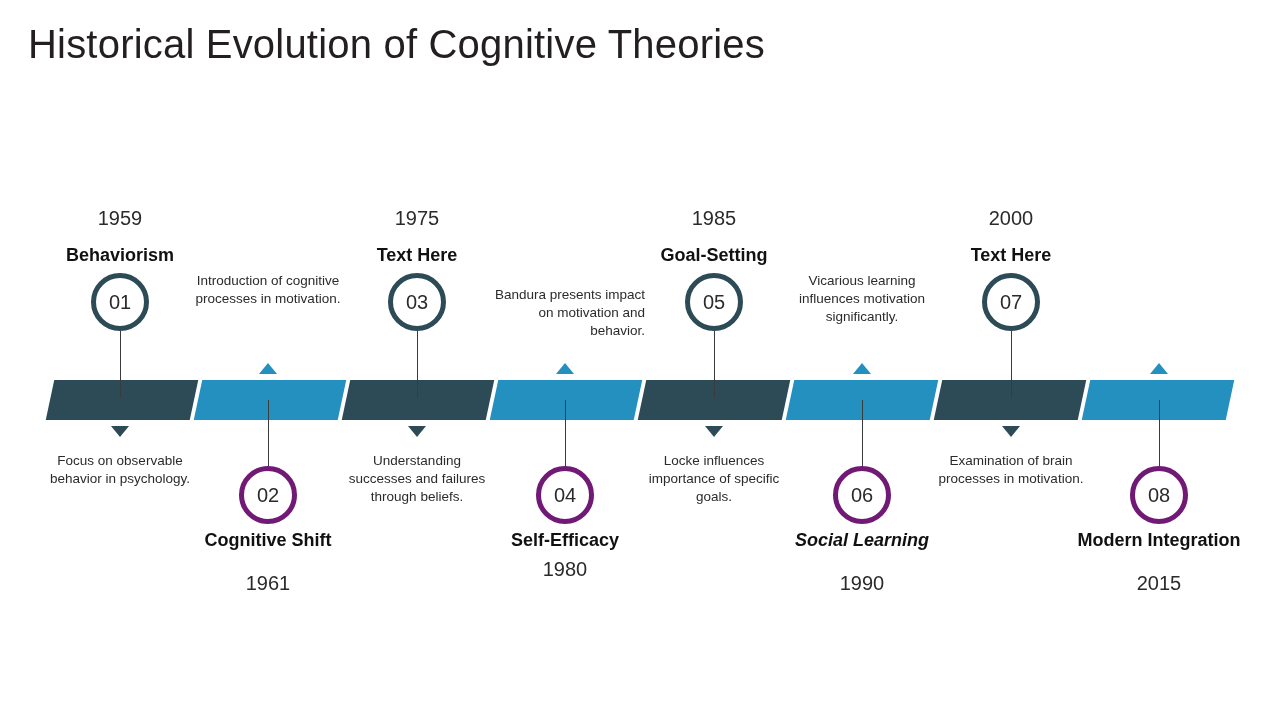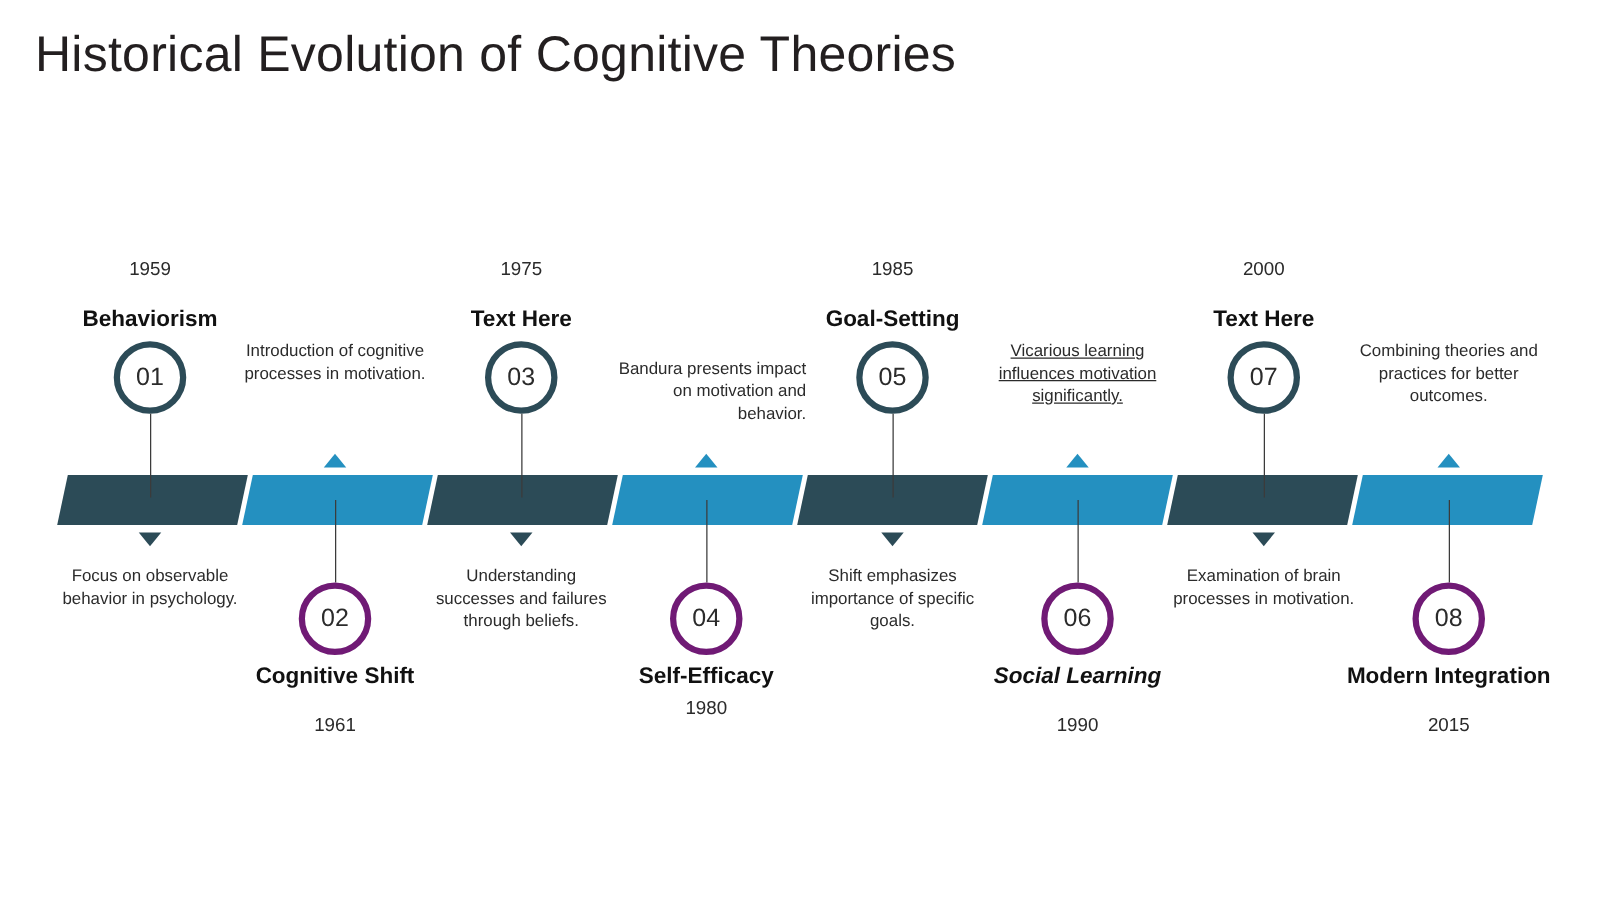--- a/index.html
+++ b/index.html
@@ -19,21 +19,21 @@
   
   .bar-wrap{position:absolute;left:0;top:190px;width:1280px;height:40px;}
   .seg{
     position:absolute;top:0;height:40px;
     transform:skewX(-12deg);
   }
   
   .ms{position:absolute;top:0;width:200px;height:420px;}
   .ms .center{position:absolute;left:0;width:200px;text-align:center;}
 
-  .year{font-size:15px;color:#2b2b2b;font-weight:400;}
+  .year{font-size:20px;color:#2b2b2b;font-weight:400;}
   .mtitle{font-size:18px;font-weight:bold;color:#111111;line-height:1.15;}
   .desc{font-size:13.5px;color:#2b2b2b;line-height:1.33;font-weight:400;}
 
   .circle{
     position:absolute;width:58px;height:58px;border-radius:50%;
     box-sizing:border-box;background:#ffffff;
     display:flex;align-items:center;justify-content:center;
     font-size:20px;color:#2b2b2b;font-weight:400;
   }
   .circle.dark{border:5px solid #2c4b57;}
@@ -99,40 +99,39 @@
         <div class="circle blue" style="left: 71px; top: 276px;">04</div>
         <div class="center mtitle" style="top: 340px;">Self-Efficacy</div>
         <div class="center year" style="top: 368px;">1980</div>
       </div>
       <div class="ms" style="left: 614px;">
         <div class="center year" style="top: 17px;">1985</div>
         <div class="center mtitle" style="top: 55px;">Goal-Setting</div>
         <div class="circle dark" style="left: 71px; top: 83px;">05</div>
         <div class="conn" style="left: 100px; top: 141px; height: 67px;"></div>
         <div class="tri down" style="left: 91px; top: 236px;"></div>
-        <div class="center desc" style="top: 262px; width: 150px; left: 25px;">Shift emphasizes importance of specific goals.</div>
+        <div class="center desc" style="top: 262px; width: 150px; left: 25px;">Locke influences importance of specific goals.</div>
       </div>
       <div class="ms" style="left: 762px;">
-        <div class="center desc" style="top: 82px; width: 160px; left: 20px; text-decoration: underline;">Vicarious learning influences motivation significantly.</div>
+        <div class="center desc" style="top: 82px; width: 160px; left: 20px;">Vicarious learning influences motivation significantly.</div>
         <div class="tri up" style="left: 91px; top: 173px;"></div>
         <div class="conn" style="left: 100px; top: 210px; height: 66px;"></div>
         <div class="circle blue" style="left: 71px; top: 276px;">06</div>
         <div class="center mtitle" style="top: 340px; font-style: italic;">Social Learning</div>
         <div class="center year" style="top: 382px;">1990</div>
       </div>
       <div class="ms" style="left: 911px;">
         <div class="center year" style="top: 17px;">2000</div>
         <div class="center mtitle" style="top: 55px;">Text Here</div>
         <div class="circle dark" style="left: 71px; top: 83px;">07</div>
         <div class="conn" style="left: 100px; top: 141px; height: 67px;"></div>
         <div class="tri down" style="left: 91px; top: 236px;"></div>
         <div class="center desc" style="top: 262px; width: 150px; left: 25px;">Examination of brain processes in motivation.</div>
       </div>
       <div class="ms" style="left: 1059px;">
-        <div class="center desc" style="top: 82px; width: 160px; left: 20px;">Combining theories and practices for better outcomes.</div>
         <div class="tri up" style="left: 91px; top: 173px;"></div>
         <div class="conn" style="left: 100px; top: 210px; height: 66px;"></div>
         <div class="circle blue" style="left: 71px; top: 276px; text-align: right;">08</div>
         <div class="center mtitle" style="top: 340px;">Modern Integration</div>
         <div class="center year" style="top: 382px;">2015</div>
       </div>
     </div>
 </div>
 
 </body></html>

